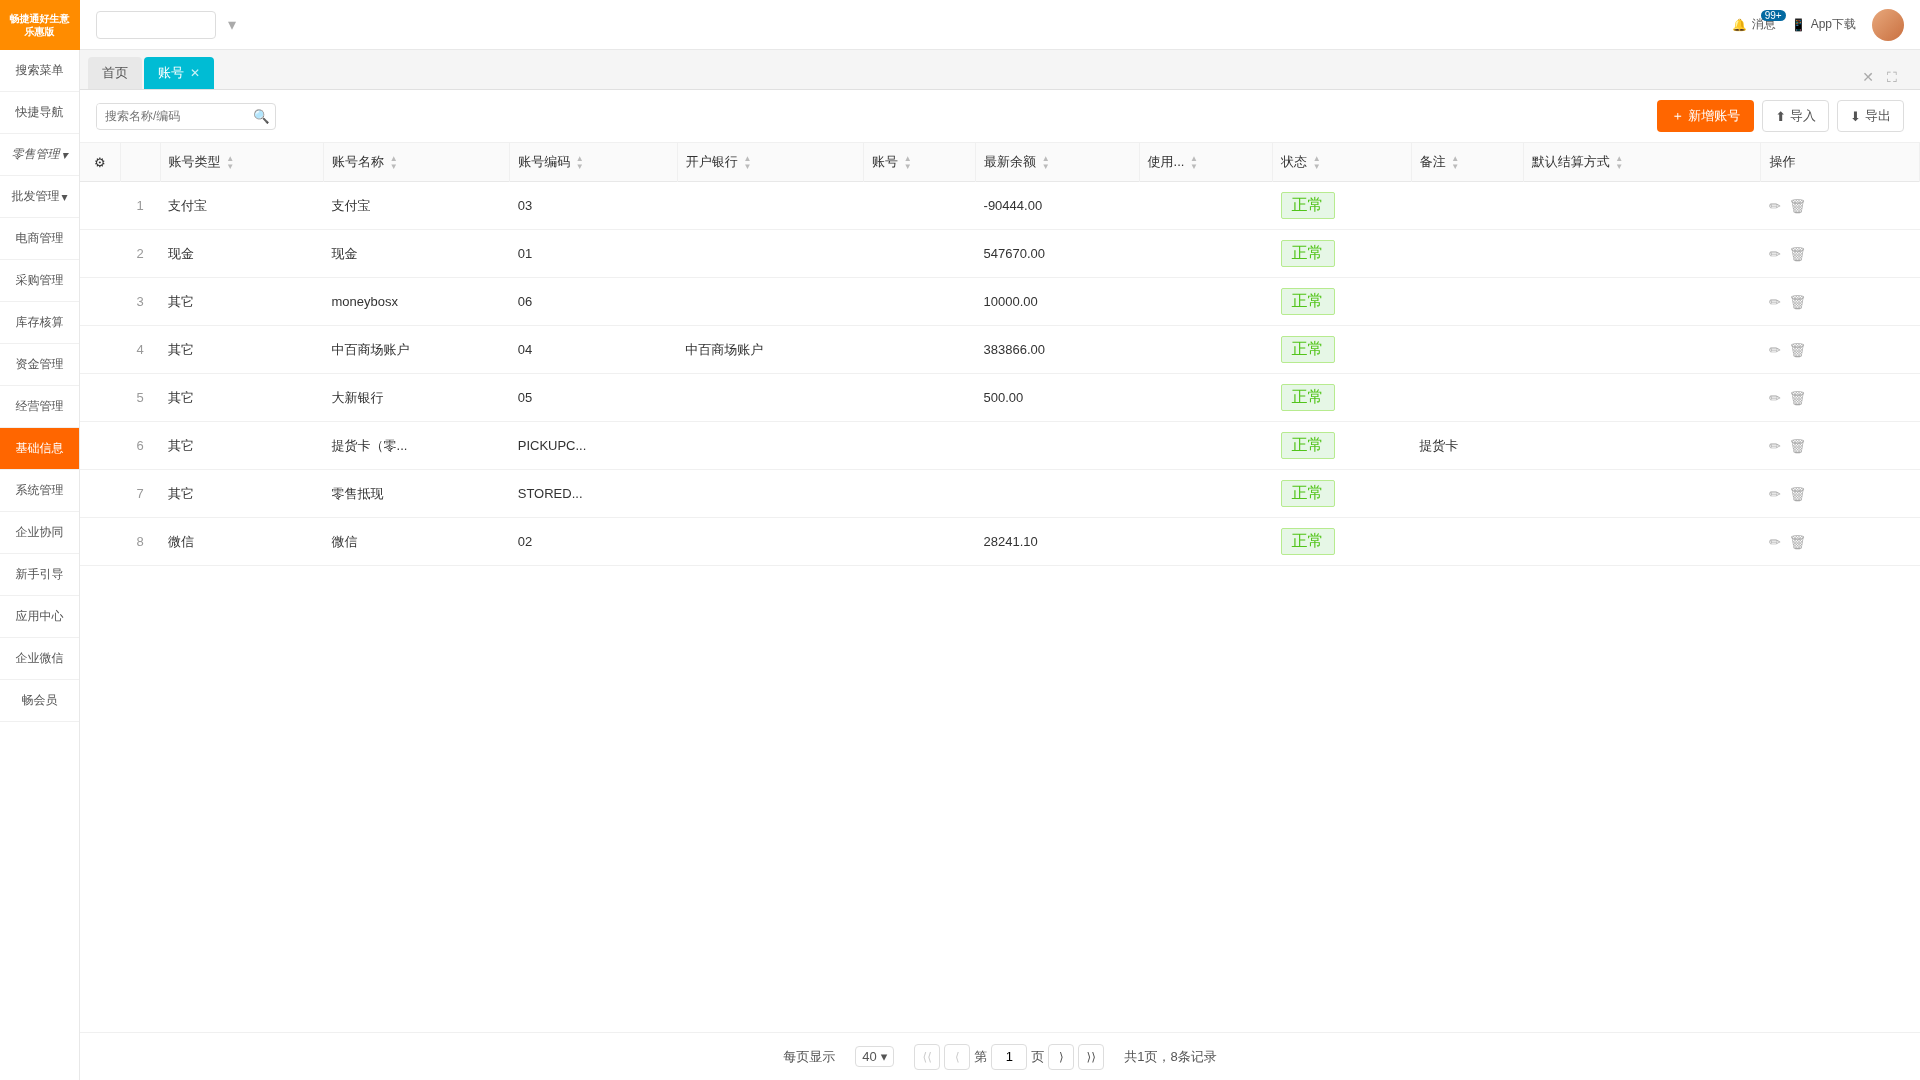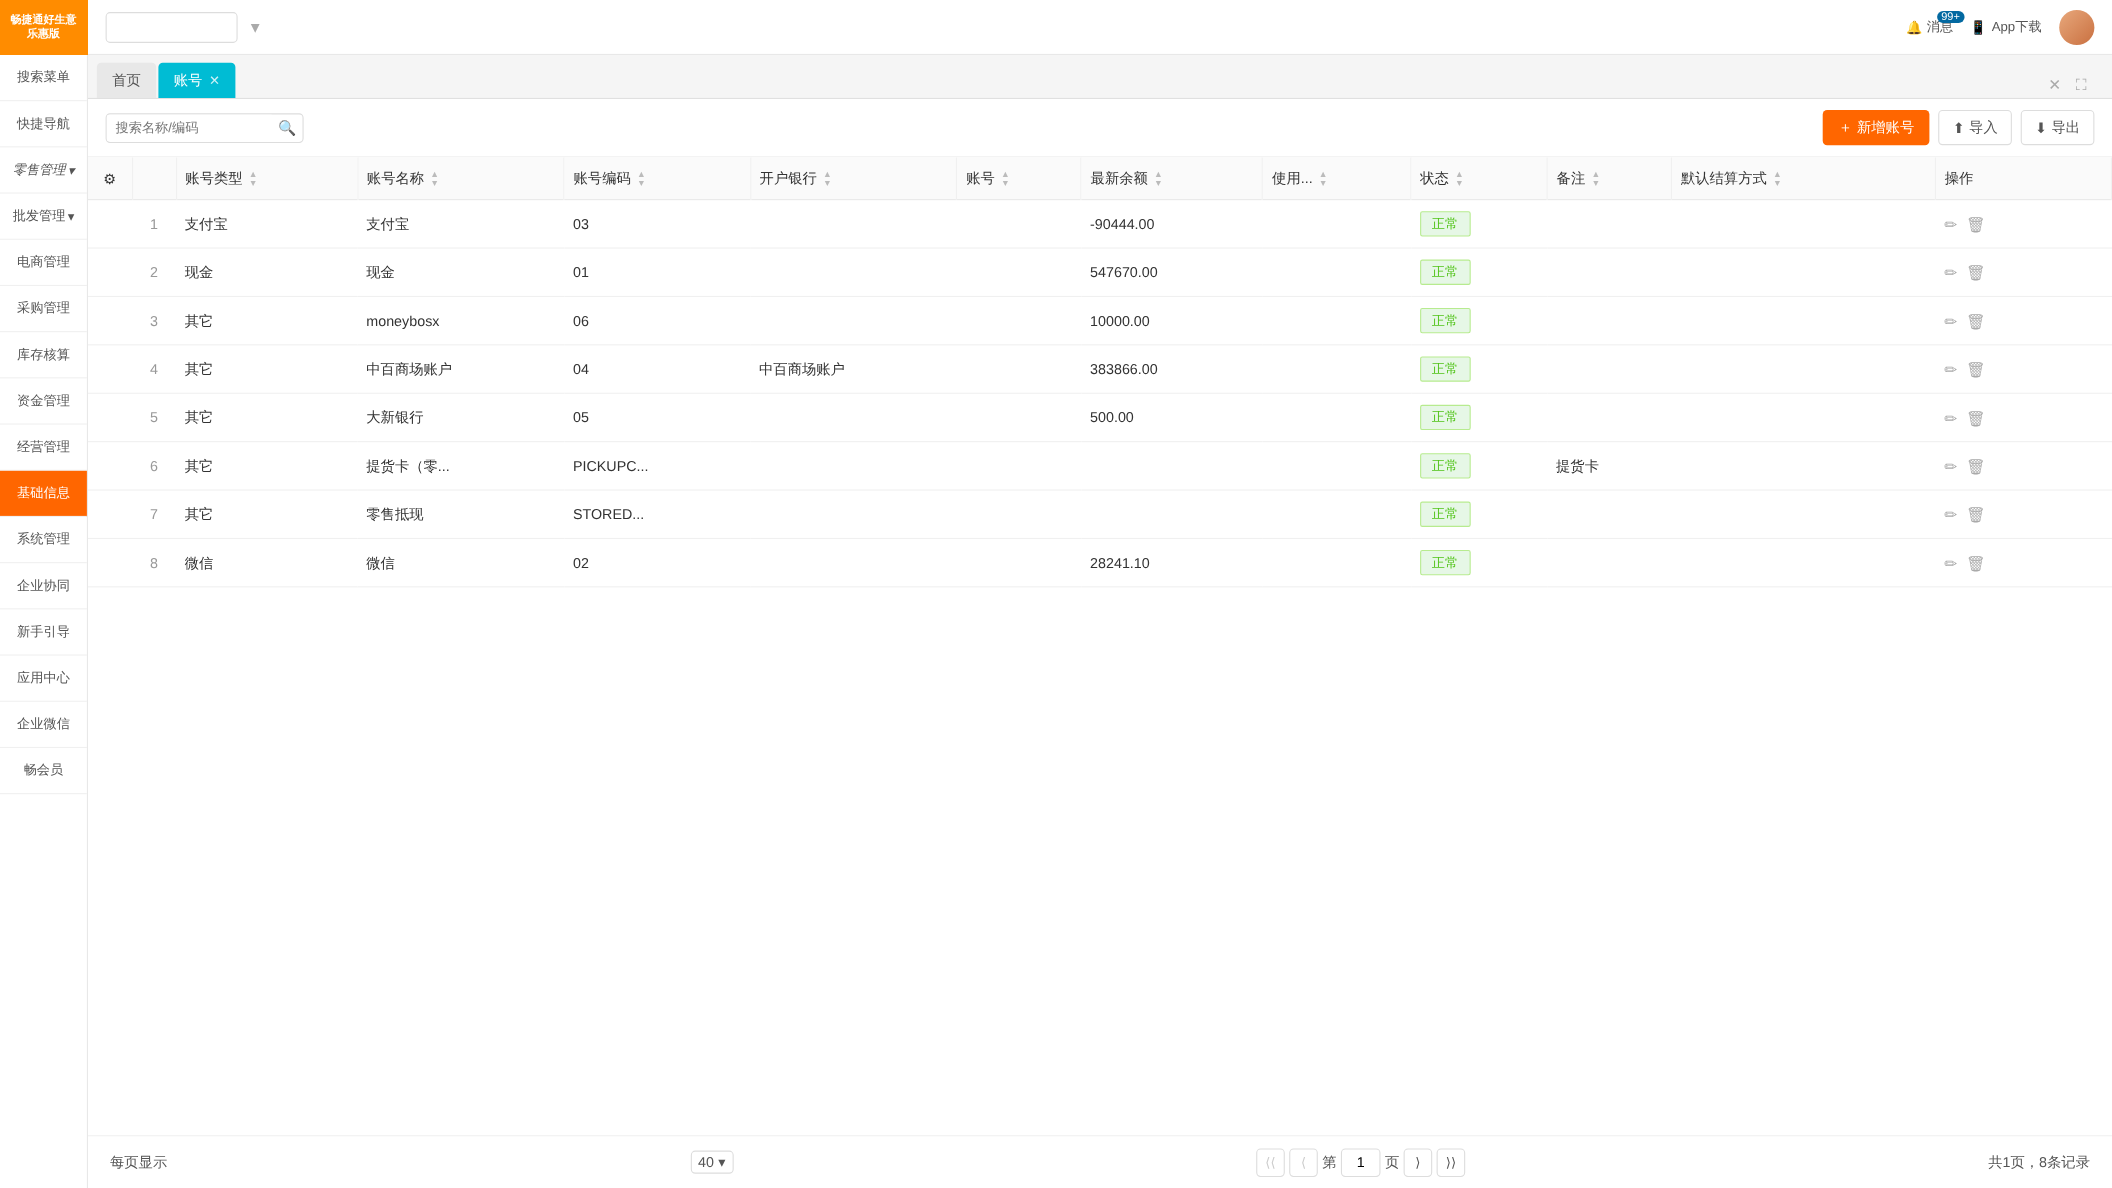--- a/index.html
+++ b/index.html
@@ -217,35 +217,35 @@
       padding: 10px 8px;
       color: #333;
       white-space: nowrap;
     }
     .row-num { color: #999; text-align: center; width: 40px; }
     .settings-col { width: 36px; text-align: center; }
     .status-badge {
       display: inline-block;
       padding: 2px 10px;
       border-radius: 2px;
-      font-size: 12px;
+      font-size: 16px;
       background: #e6f7e6;
       color: #52c41a;
       border: 1px solid #b7eb8f;
     }
     .op-icons { display: flex; gap: 8px; align-items: center; }
     .op-icon { color: #aaa; cursor: pointer; font-size: 14px; }
 
     
     .pagination {
       height: 48px;
       border-top: 1px solid #f0f0f0;
       display: flex;
       align-items: center;
-      justify-content: space-between;
+      justify-content: center;
       padding: 0 20px;
       gap: 20px;
       font-size: 13px;
       color: #555;
     }
     .page-size-box {
       border: 1px solid #ddd;
       border-radius: 4px;
       padding: 2px 6px;
       font-size: 13px;

